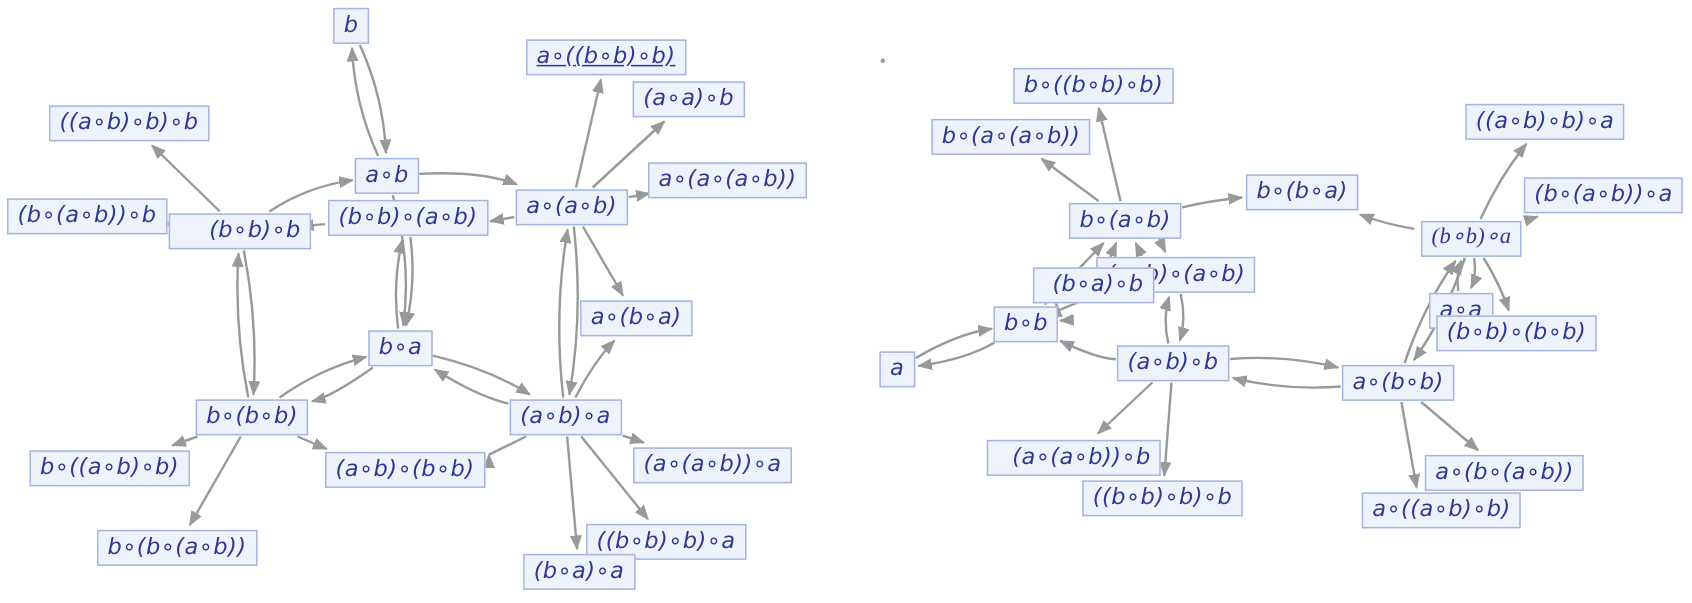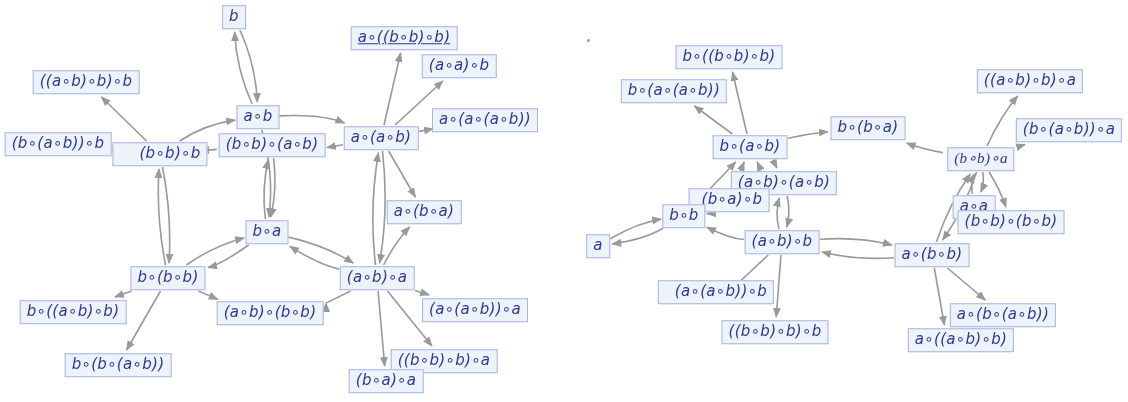--- a/index.html
+++ b/index.html
@@ -115,25 +115,25 @@
     <div class="node" style="left: 73px; top: 312px;">b∘((a∘b)∘b)</div>
     <div class="node" style="left: 118px; top: 365px;">b∘(b∘(a∘b))</div>
     <div class="node" style="left: 475px; top: 310px;">(a∘(a∘b))∘a</div>
     <div class="node" style="left: 444px; top: 361px;">((b∘b)∘b)∘a</div>
     <div class="node" style="left: 386px; top: 381px;">(b∘a)∘a</div>
     <div class="node" style="left: 729px; top: 57px;">b∘((b∘b)∘b)</div>
     <div class="node" style="left: 674px; top: 91px;">b∘(a∘(a∘b))</div>
     <div class="node" style="left: 750px; top: 147px;">b∘(a∘b)</div>
     <div class="node" style="left: 868px; top: 128px;">b∘(b∘a)</div>
     <div class="node" style="left: 784px; top: 183px;">(a∘b)∘(a∘b)</div>
-    <div class="node" style="left: 729px; top: 200px; padding-left: 12px;">(b∘a)∘b</div>
+    <div class="node" style="left: 729px; top: 190px; padding-left: 12px;">(b∘a)∘b</div>
     <div class="node" style="left: 684px; top: 216px;">b∘b</div>
     <div class="node" style="left: 598px; top: 246px;">a</div>
     <div class="node" style="left: 782px; top: 242px;">(a∘b)∘b</div>
-    <div class="node" style="left: 716px; top: 292px; padding-left: 16px;">(a∘(a∘b))∘b</div>
+    <div class="node" style="left: 716px; top: 305px; padding-left: 16px;">(a∘(a∘b))∘b</div>
     <div class="node" style="left: 775px; top: 332px;">((b∘b)∘b)∘b</div>
     <div class="node" style="left: 1030px; top: 81px;">((a∘b)∘b)∘a</div>
     <div class="node" style="left: 1069px; top: 130px;">(b∘(a∘b))∘a</div>
     <div class="node" style="left: 981px; top: 159px; font-family: Liberation Serif, serif;">(b∘b)∘a</div>
     <div class="node" style="left: 974px; top: 207px;">a∘a</div>
     <div class="node" style="left: 1011px; top: 222px;">(b∘b)∘(b∘b)</div>
     <div class="node" style="left: 932px; top: 255px;">a∘(b∘b)</div>
     <div class="node" style="left: 1003px; top: 315px;">a∘(b∘(a∘b))</div>
     <div class="node" style="left: 961px; top: 340px;">a∘((a∘b)∘b)</div>
   </div>

